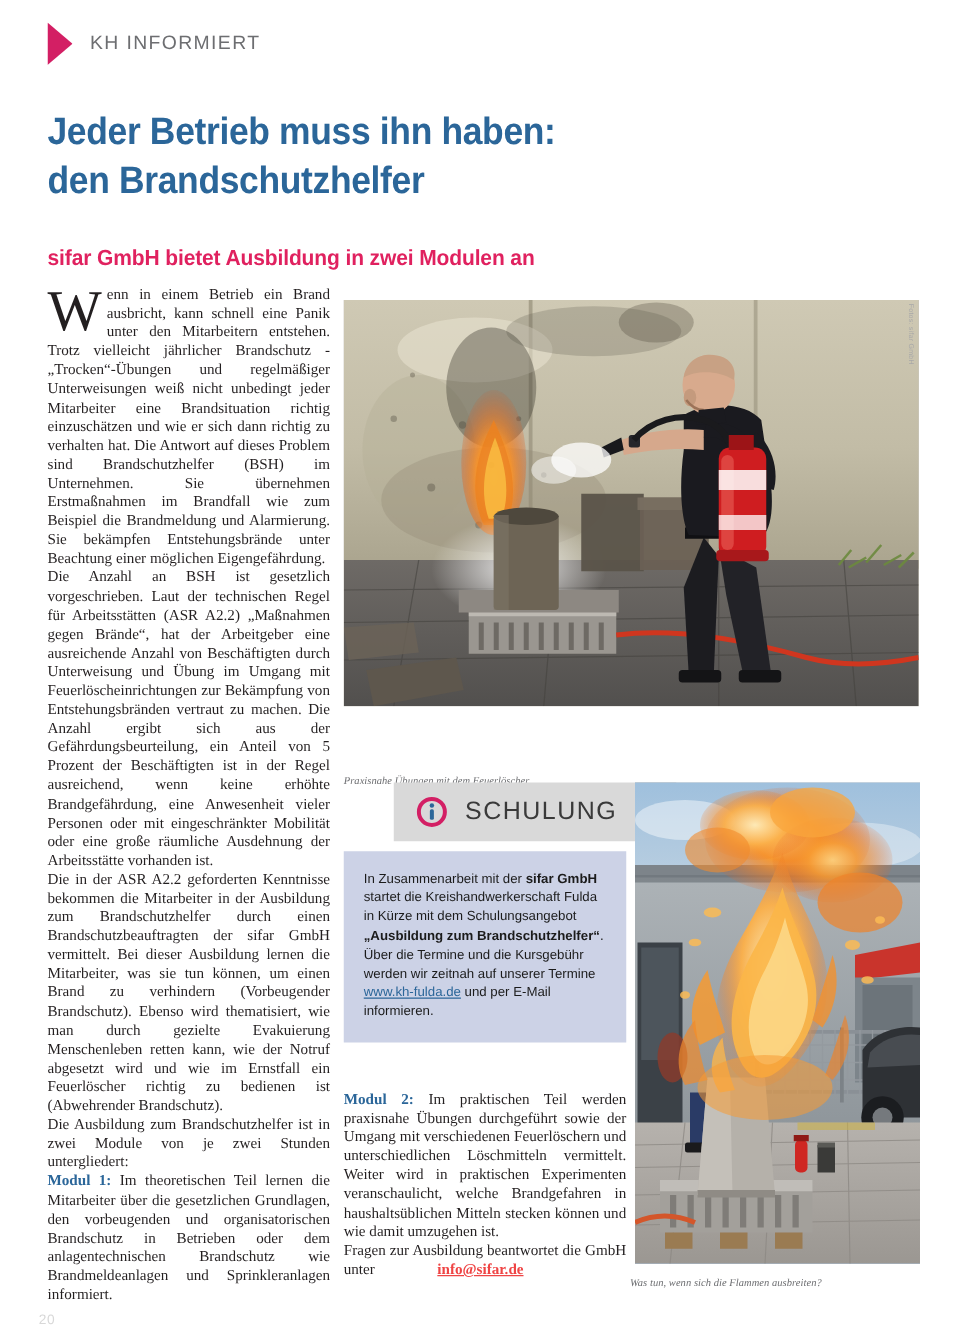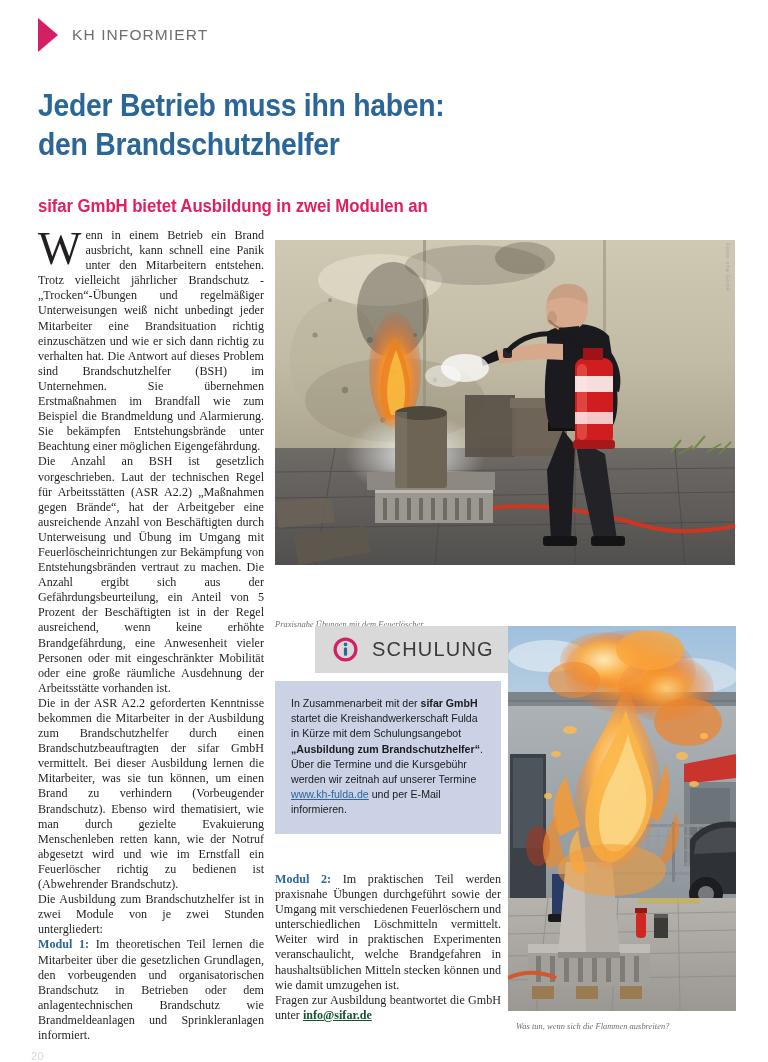--- a/index.html
+++ b/index.html
@@ -91,42 +91,42 @@
     float:left;
     font-family:"Liberation Serif", serif;
     font-size:46px;
     line-height:38px;
     padding:2px 4px 0 0;
     font-weight:400;
     color:#231f20;
   }
 
   .modul { color:#2b6699; font-weight:bold; }
-  .mail  { color:#14532d; font-weight:bold; }
+  .mail  { color:#ef4444; font-weight:bold;margin-left:47px; }
 
   
   .photo-top {
     position:absolute;
     left:275px; top:240px;
     width:460px; height:325px;
     overflow:hidden;
     background:#b9b5a8;
   }
   .photo-top svg, .photo-bottom svg { display:block; }
 
   .caption {
     position:absolute;
     font-family:"Liberation Serif", serif;
     font-style:italic;
     font-size:8.4px;
     color:#6d6e71;
     letter-spacing:0.05px;
   }
   .caption-top    { left:275px; top:572px; width:400px;margin-top:48px; }
-  .caption-bottom { left:516px; top:1022px; width:250px; }
+  .caption-bottom { left:504px; top:1022px; width:250px; }
 
   .photo-credit {
     position:absolute;
     left:731px; top:243px;
     font-family:"Liberation Sans", sans-serif;
     font-size:5.6px;
     color:#a8a8a8;
     letter-spacing:0.2px;
     white-space:nowrap;
     transform:rotate(90deg);

